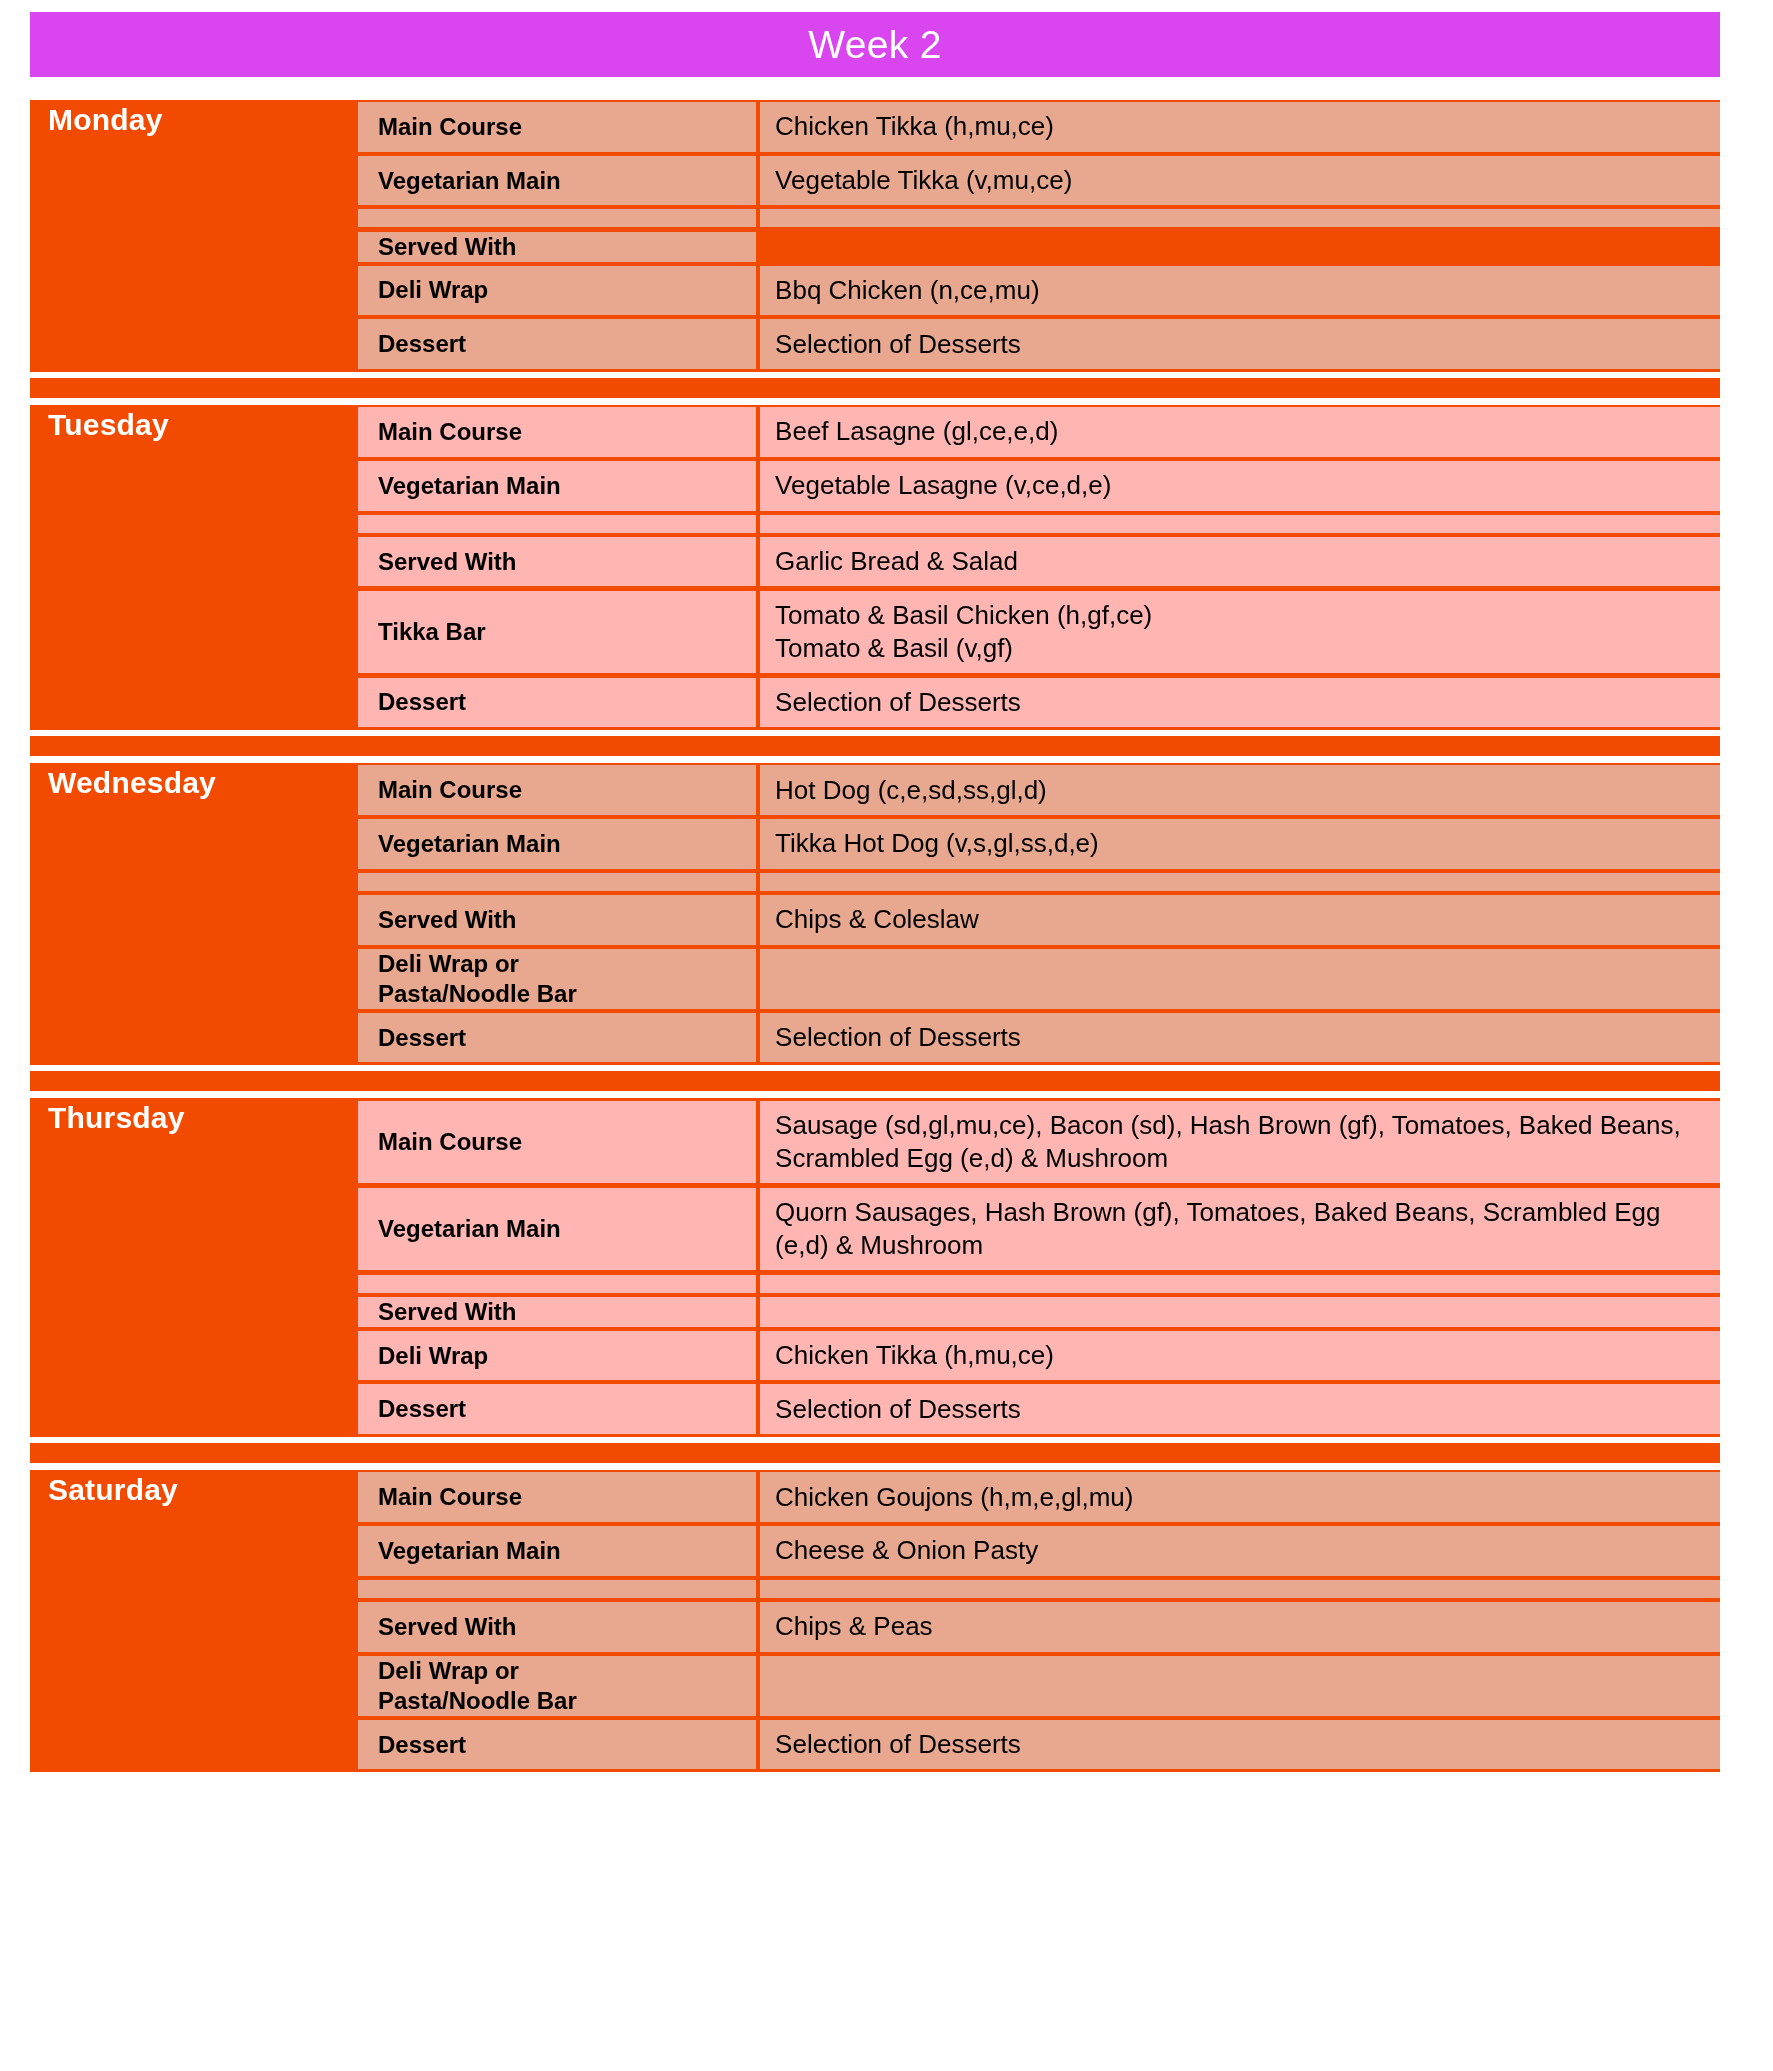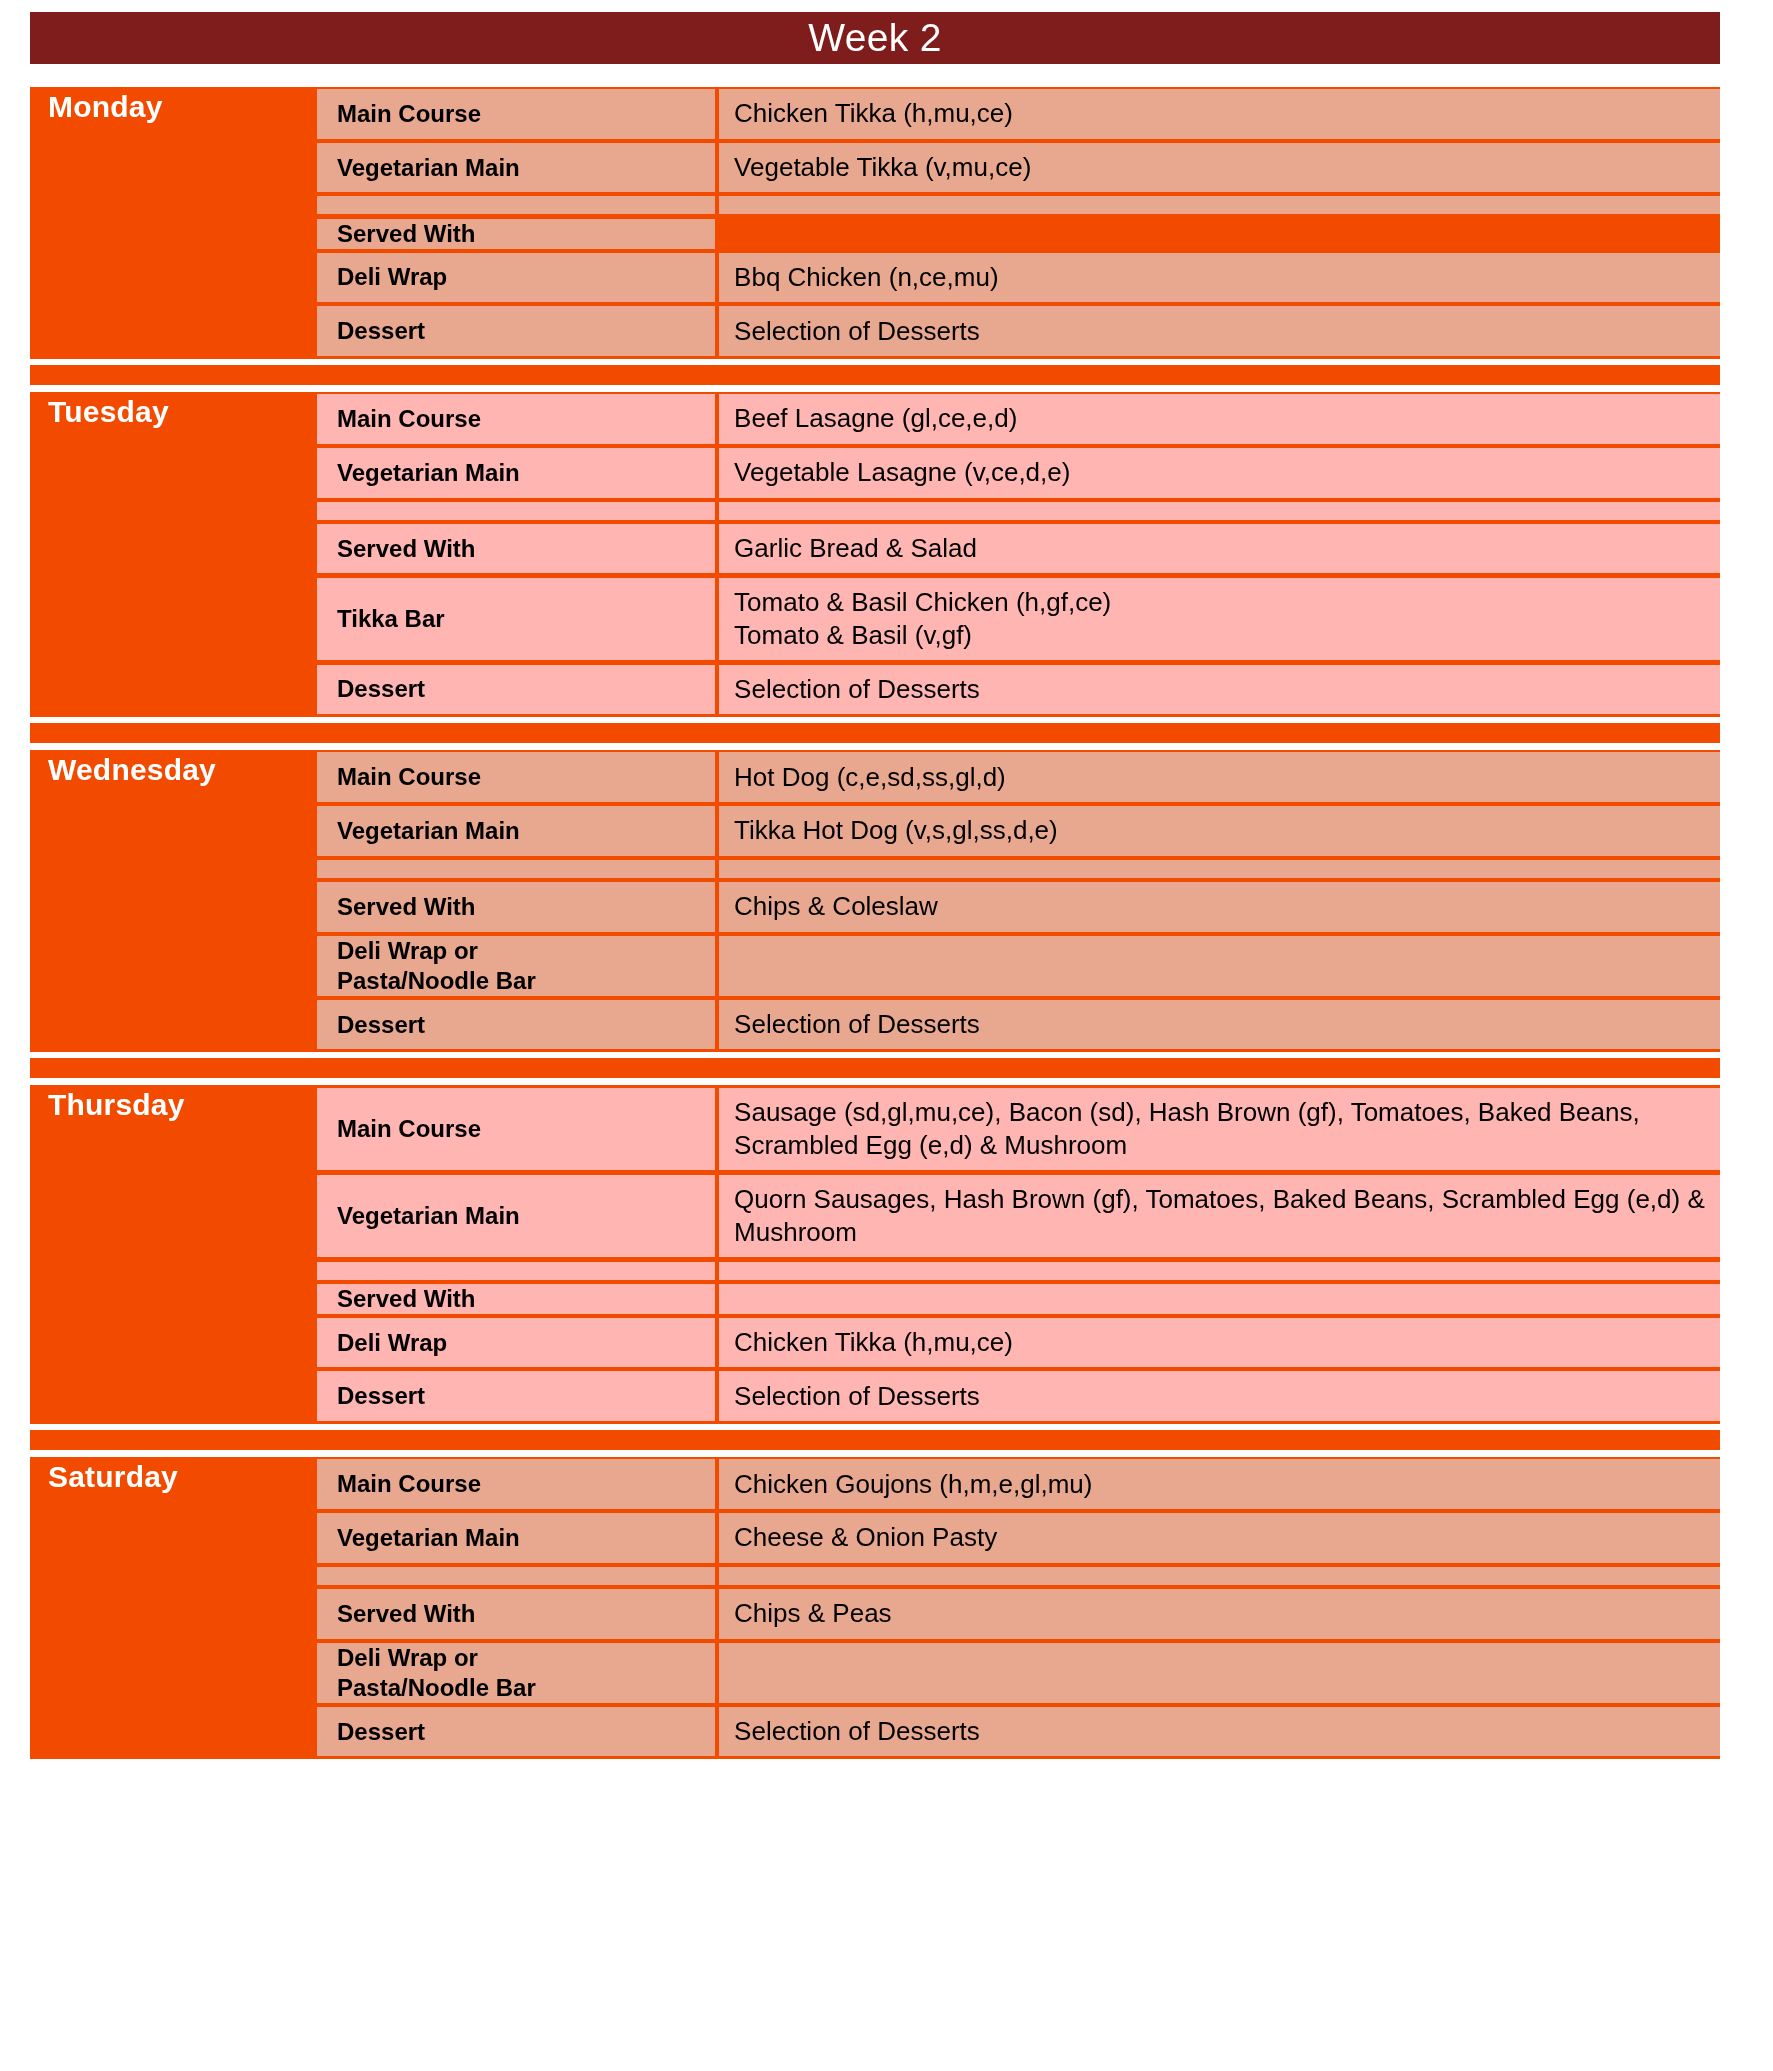--- a/index.html
+++ b/index.html
@@ -17,22 +17,22 @@
   .page {
     position: relative;
     width: 1773px;
     height: 2072px;
     box-sizing: border-box;
     padding: 11.5px 53px 0 30px;
   }
 
   
   .week-banner {
-    background: #7f1d1d;
-    height: 52px;
+    background: #d946ef;
+    height: 65px;
     display: flex;
     align-items: center;
     justify-content: center;
   }
   .week-banner-title {
     color: #ffffff;
     font-size: 39px;
     font-weight: 400;
     letter-spacing: 0.3px;
     line-height: 1;
@@ -73,20 +73,21 @@
     letter-spacing: 0.2px;
   }
 
   .rows-wrap {
     flex: 1 1 auto;
     display: flex;
     flex-direction: column;
     background: #F24B00;
     padding: 2.5px 0 2.5px 0;
     box-sizing: border-box;
+    margin-left: 41px;
   }
 
   .menu-row {
     display: flex;
     width: 100%;
     margin-bottom: 4.1px;
   }
   .menu-row:last-child { margin-bottom: 0; }
 
   .label-cell {

